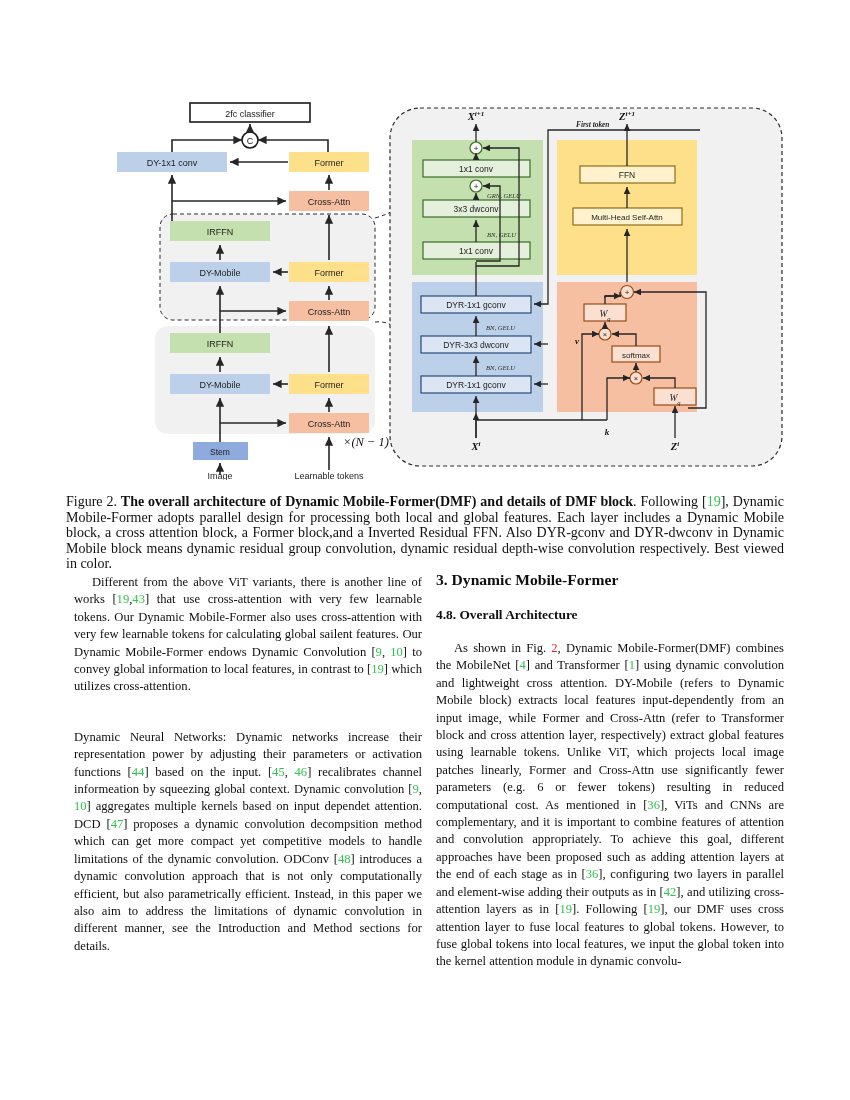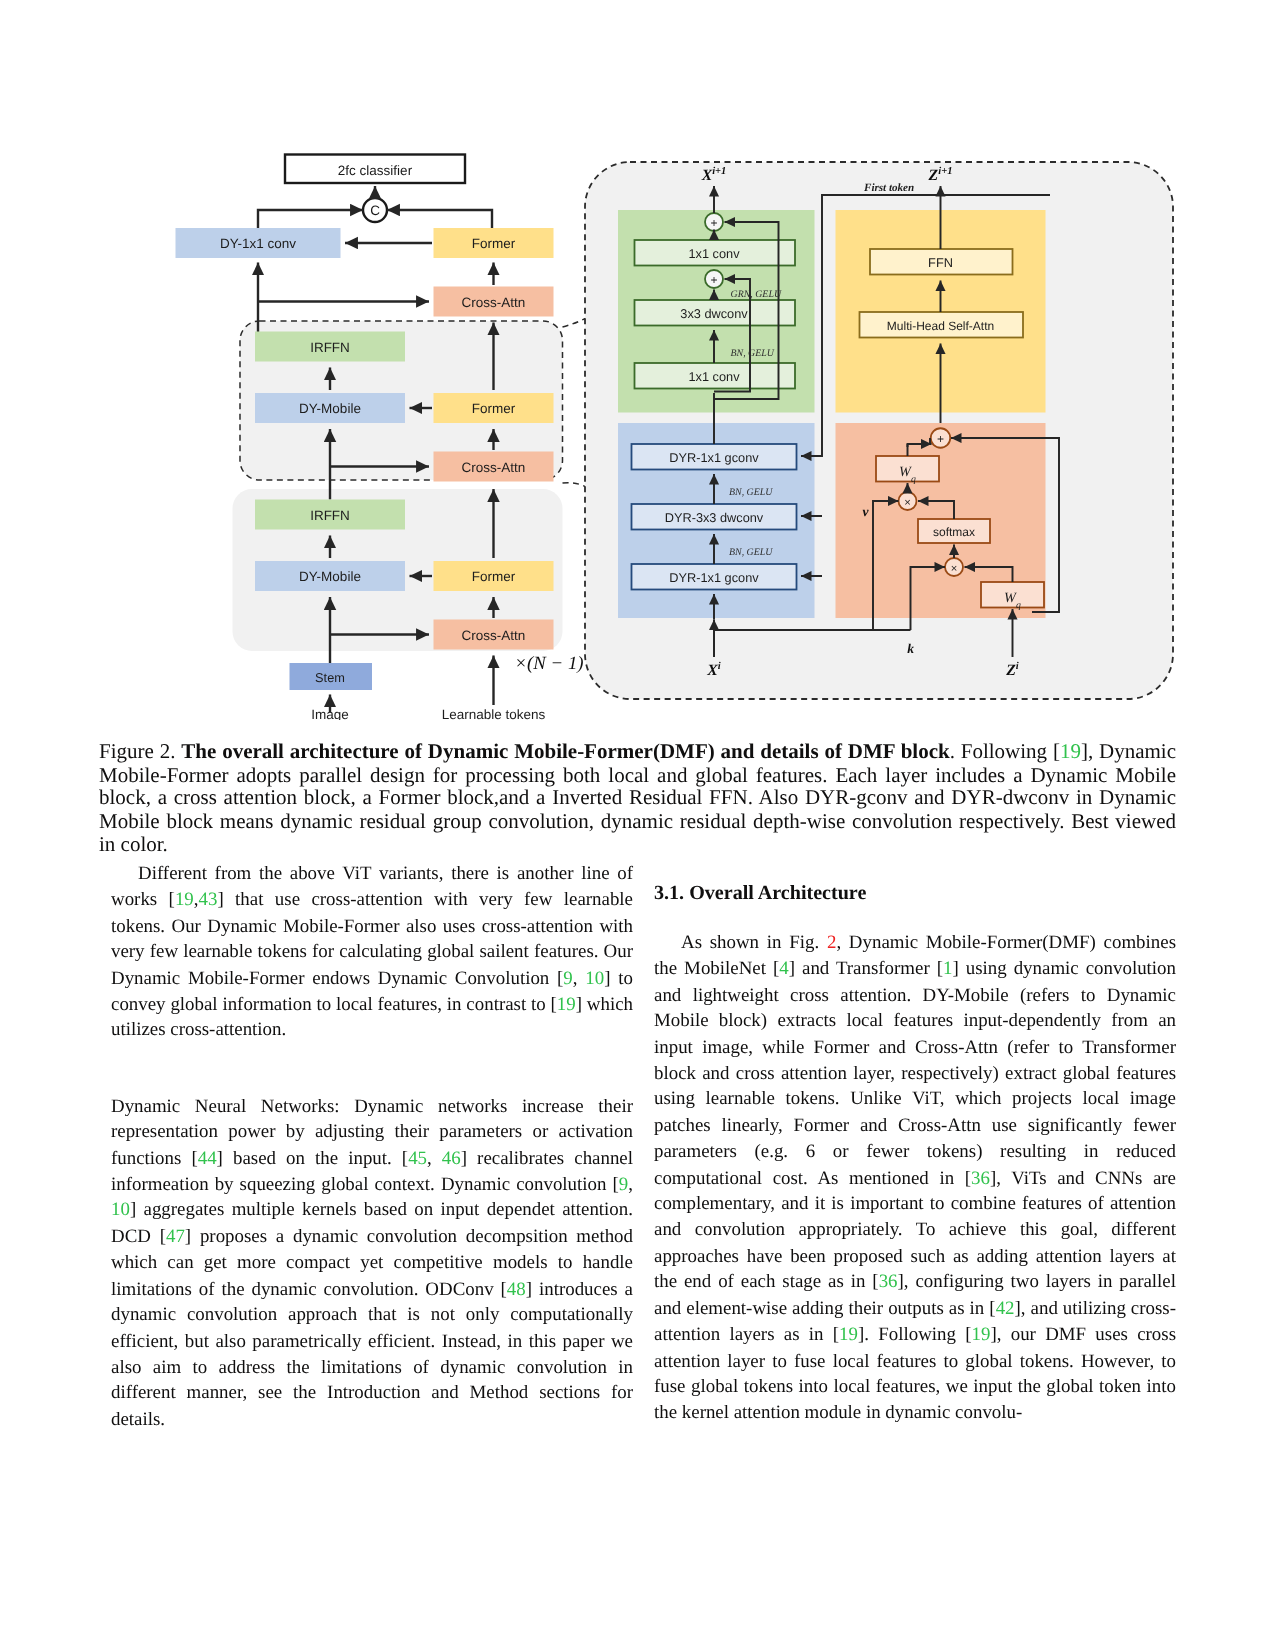--- a/index.html
+++ b/index.html
@@ -272,20 +272,21 @@
 
   <div class="col col-left">
     <p><span>Different from the above ViT variants, there is another line of works [</span><span class="ref">19</span><span>,</span><span class="ref">43</span><span>] that use cross-attention with very few learnable tokens. Our Dynamic Mobile-Former also uses cross-attention with very few learnable tokens for calculating global sailent features. Our Dynamic Mobile-Former endows Dynamic Convolution [</span><span class="ref">9</span><span>, </span><span class="ref">10</span><span>] to convey global information to local features, in contrast to [</span><span class="ref">19</span><span>] which utilizes cross-attention.</span></p>
 
     <div class="gap-big"></div>
 
     <p class="noind"><span class="runin">Dynamic Neural Networks:</span><span> Dynamic networks increase their representation power by adjusting their parameters or activation functions [</span><span class="ref">44</span><span>] based on the input.  [</span><span class="ref">45</span><span>, </span><span class="ref">46</span><span>] recalibrates channel informeation by squeezing global context. Dynamic convolution [</span><span class="ref">9</span><span>, </span><span class="ref">10</span><span>] aggregates multiple kernels based on input dependet attention. DCD [</span><span class="ref">47</span><span>] proposes a dynamic convolution decompsition method which can get more compact yet competitive models to handle limitations of the dynamic convolution. ODConv [</span><span class="ref">48</span><span>] introduces a dynamic convolution approach that is not only computationally efficient, but also parametrically efficient. Instead, in this paper we also aim to address the limitations of dynamic convolution in different manner, see the Introduction and Method sections for details.</span></p>
   </div>
 
   <div class="col col-right">
+    <h2 class="sec">3. Dynamic Mobile-Former</h2>
     <div class="gap-med"></div>
-    <h3 class="subsec">3.1. Overall Architecture</h3>
+    <h3 class="subsec">4.8. Overall Architecture</h3>
     <div class="gap-med"></div>
 
     <p><span>As shown in Fig. </span><span class="ref-red">2</span><span>, Dynamic Mobile-Former(DMF) combines the MobileNet [</span><span class="ref">4</span><span>] and Transformer [</span><span class="ref">1</span><span>] using dynamic convolution and lightweight cross attention. DY-Mobile (refers to Dynamic Mobile block) extracts local features input-dependently from an input image, while Former and Cross-Attn (refer to Transformer block and cross attention layer, respectively) extract global features using learnable tokens. Unlike ViT, which projects local image patches linearly, Former and Cross-Attn use significantly fewer parameters (e.g. 6 or fewer tokens) resulting in reduced computational cost. As mentioned in  [</span><span class="ref">36</span><span>], ViTs and CNNs are complementary, and it is important to combine features of attention and convolution appropriately. To achieve this goal, different approaches have been proposed such as adding attention layers at the end of each stage as in  [</span><span class="ref">36</span><span>], configuring two layers in parallel and element-wise adding their outputs as in  [</span><span class="ref">42</span><span>], and utilizing cross-attention layers as in  [</span><span class="ref">19</span><span>]. Following  [</span><span class="ref">19</span><span>], our DMF uses cross attention layer to fuse local features to global tokens. However, to fuse global tokens into local features, we input the global token into the kernel attention module in dynamic convolu-</span></p>
   </div>
 
 </div>
 
 </body></html>

